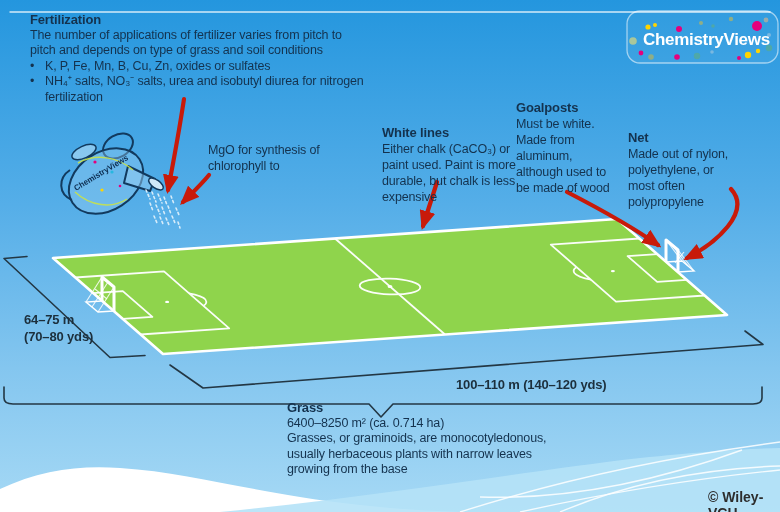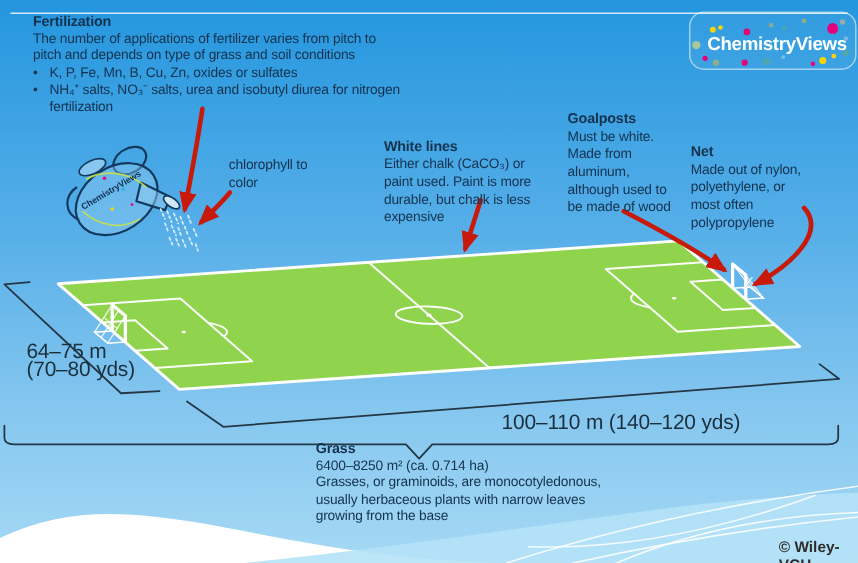--- a/index.html
+++ b/index.html
@@ -6,21 +6,21 @@
   #canvas{position:relative;width:780px;height:512px;overflow:hidden;
           font-family:"Liberation Sans",sans-serif;}
   #bg{position:absolute;left:0;top:0;}
   .t{position:absolute;color:#14324e;font-size:12.5px;line-height:15.5px;
      letter-spacing:-0.15px;white-space:nowrap;}
   .t .ttl{font-weight:bold;font-size:13px;}
   .ln{white-space:nowrap;}
   .bul{display:flex;}
   .bul .mk{width:15px;flex:0 0 15px;}
   .mgo .ln, .wl .ln, .gp .ln, .net .ln{line-height:16px;}
-  .dim{font-size:19px;line-height:17px;color:#1c2f3c;}
+  .dim{font-size:13px;line-height:17px;color:#1c2f3c;font-weight:bold;}
   .logo-text{position:absolute;left:643px;top:30px;color:#ffffff;
      font-weight:bold;font-size:17px;letter-spacing:-0.3px;}
   .copyright{position:absolute;left:708px;top:489px;color:#2d2d2d;
      font-weight:bold;font-size:14px;}
 </style>
 </head>
 <body>
 
 <div id="canvas">
 
@@ -175,25 +175,25 @@
     <span class="mk">•</span>
     <span class="ln">NH₄⁺ salts, NO₃⁻ salts, urea and isobutyl diurea for nitrogen</span>
   </div>
   <div class="bul">
     <span class="mk"></span>
     <span class="ln">fertilization</span>
   </div>
 </div>
 
 <div class="t mgo" style="left:208px;top:142px;">
+  <div class="ln">MgO for synthesis of</div>
   <div class="ln">chlorophyll to</div>
-  <div class="ln">color</div>
-</div>
-
-<div class="t wl" style="left:349px;top:125px;">
+</div>
+
+<div class="t wl" style="left:382px;top:125px;">
   <div class="ttl">White lines</div>
   <div class="ln">Either chalk (CaCO₃) or</div>
   <div class="ln">paint used. Paint is more</div>
   <div class="ln">durable, but chalk is less</div>
   <div class="ln">expensive</div>
 </div>
 
 <div class="t gp" style="left:516px;top:100px;">
   <div class="ttl">Goalposts</div>
   <div class="ln">Must be white.</div>

